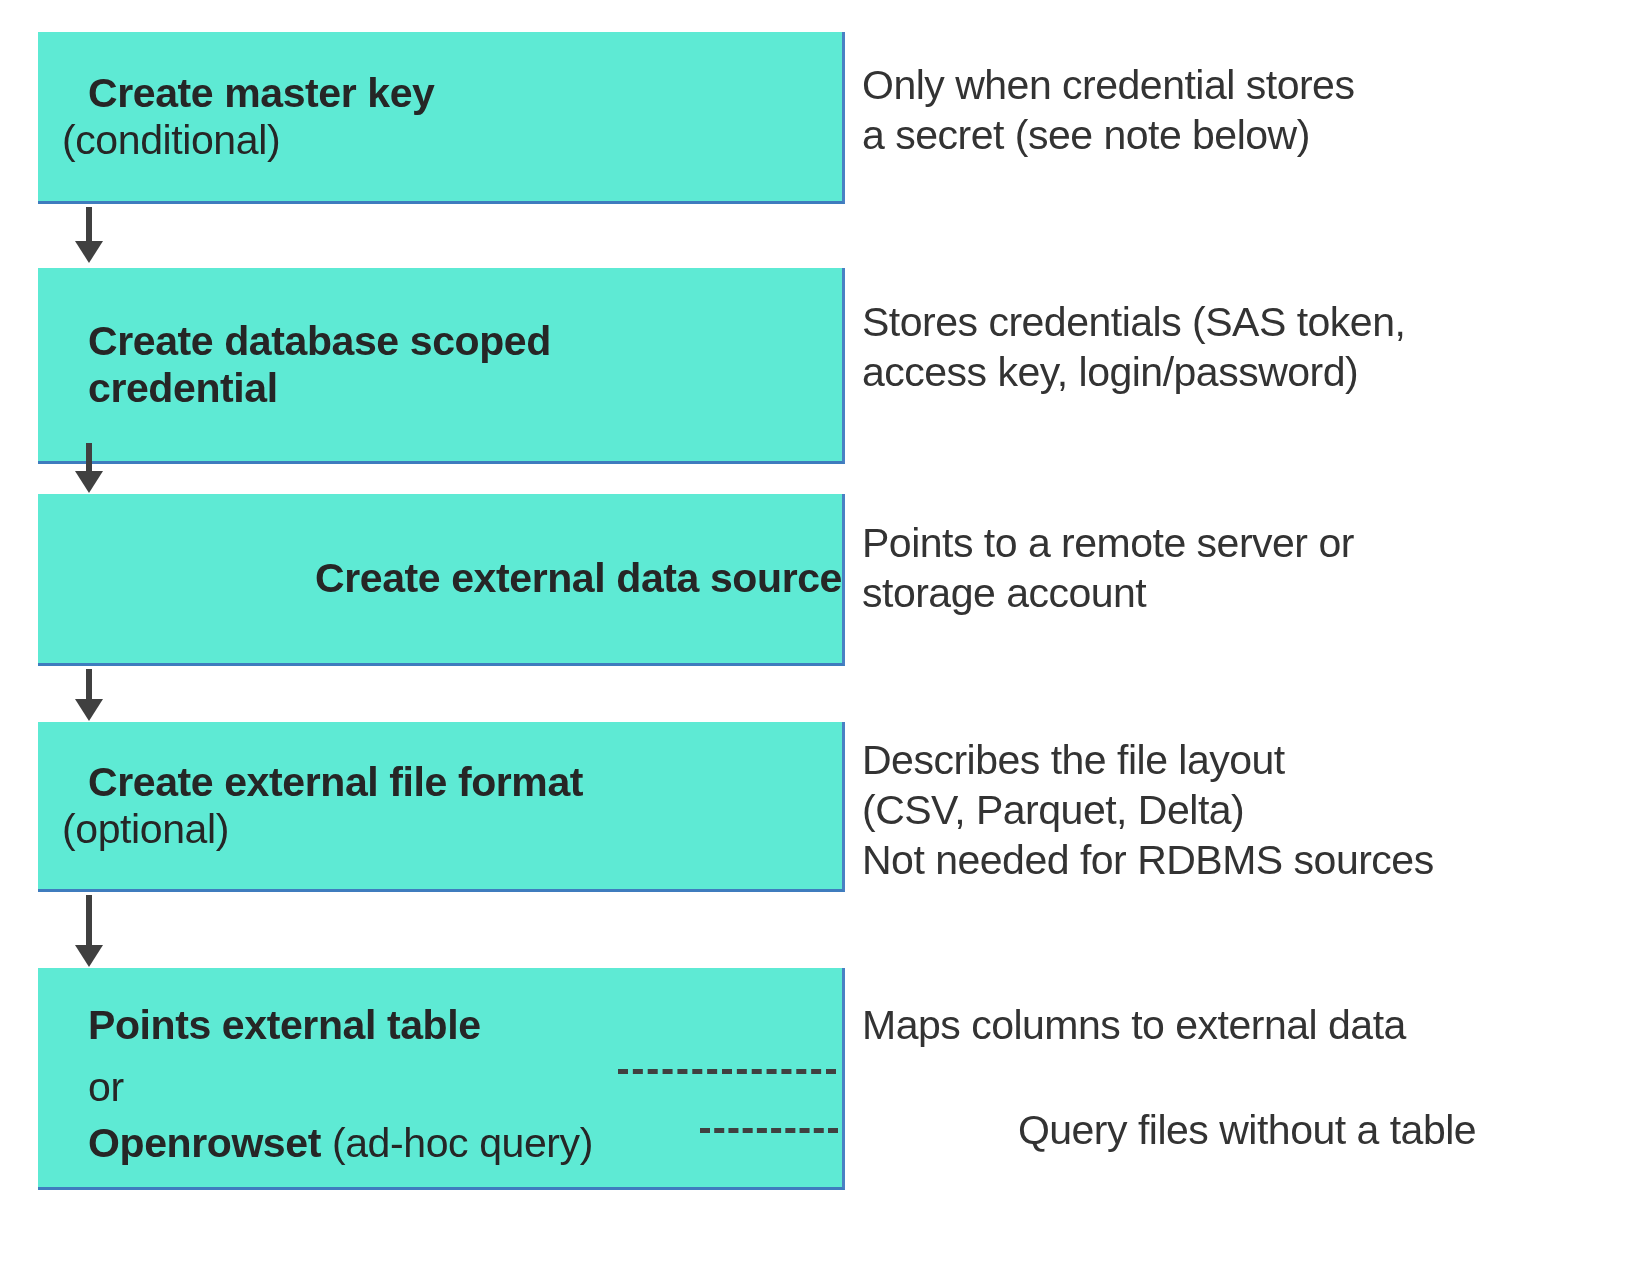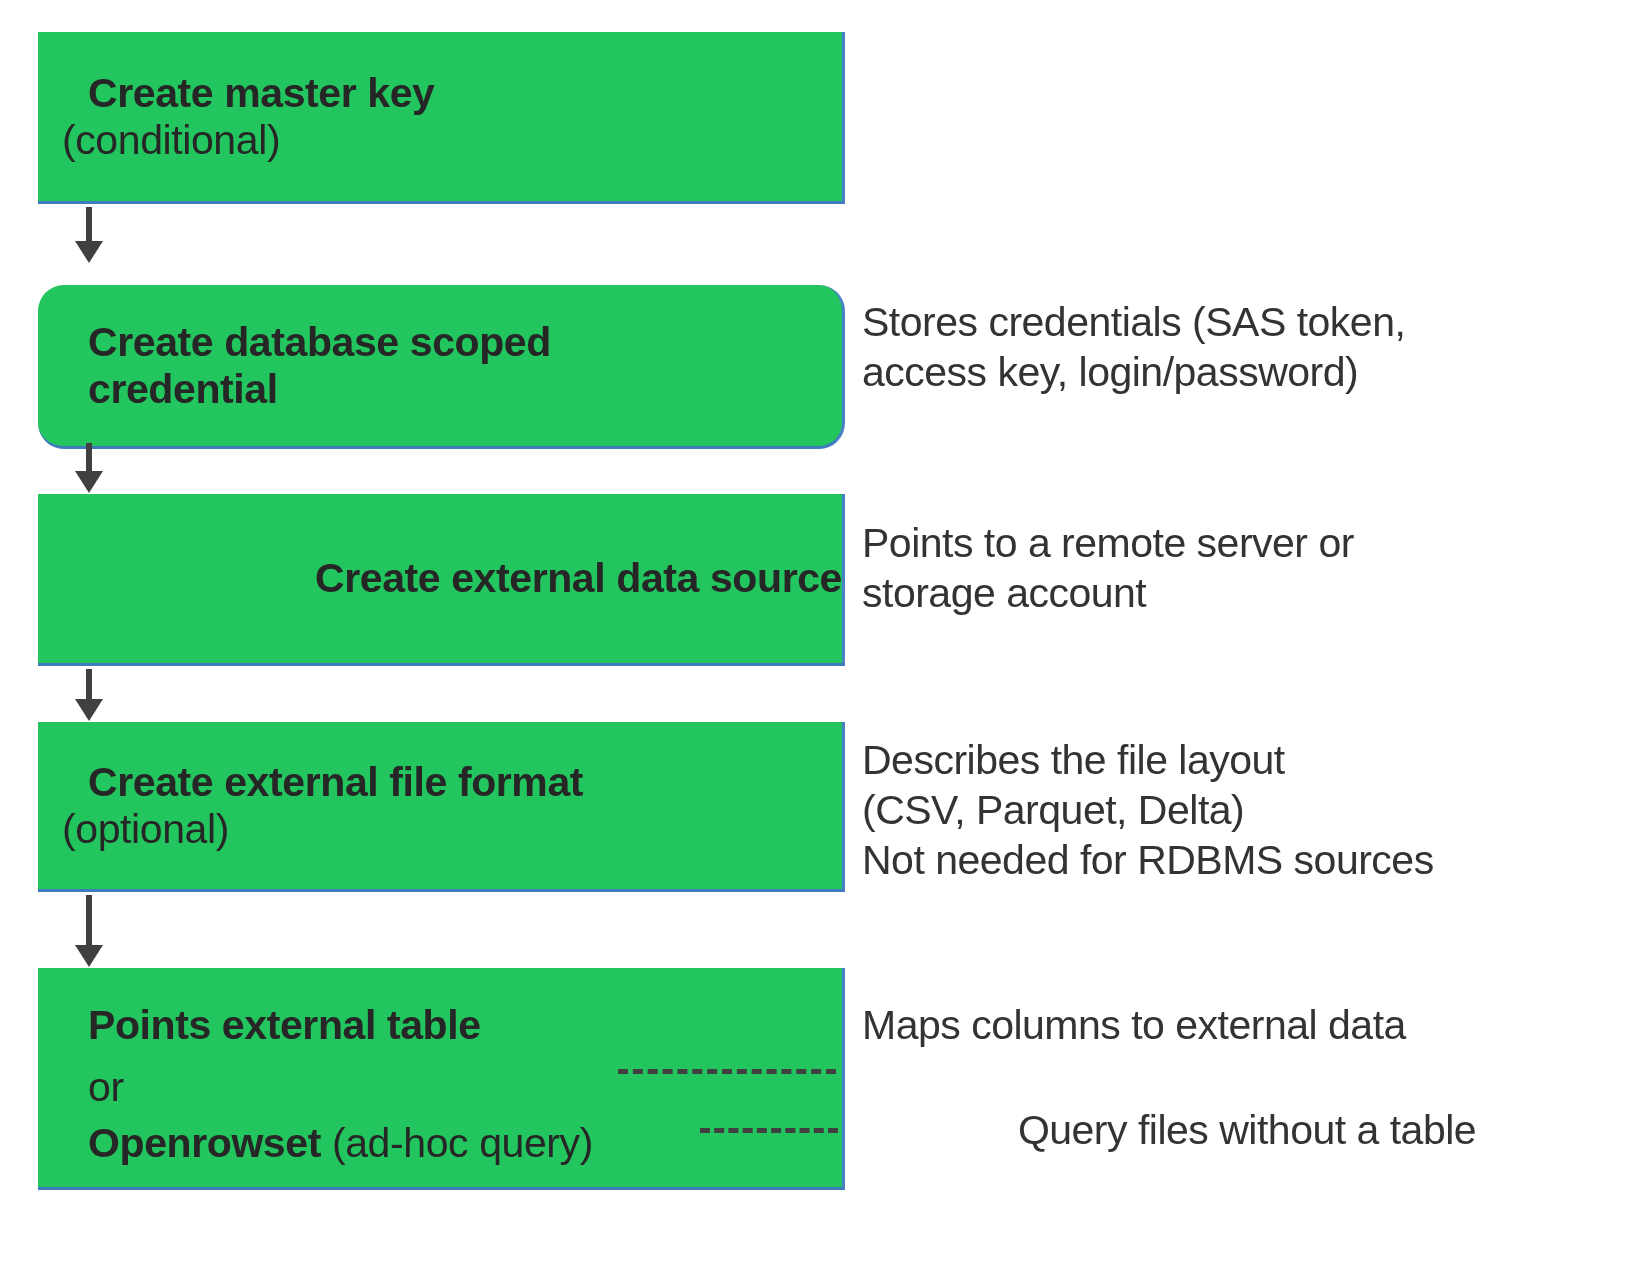--- a/index.html
+++ b/index.html
@@ -19,21 +19,21 @@
     position: relative;
     width: 1638px;
     height: 1284px;
   }
 
   
   .step-box {
     position: absolute;
     left: 38px;
     width: 807px;
-    background: #22c55e;
+    background: #5eead4;
     border-right: 3px solid #4a81c4;
     border-bottom: 3px solid #3f7cbe;
     box-sizing: border-box;
     display: flex;
     flex-direction: column;
     justify-content: center;
   }
 
   .step-title {
     font-weight: bold;
@@ -91,21 +91,21 @@
 
   
   .dash {
     position: absolute;
     height: 0;
     border-top: 5px dashed #404040;
   }
 
   
   #box-1 { top: 32px;   height: 172px; }
-  #box-2 { top: 285px;  height: 164px; border-radius: 26px; }
+  #box-2 { top: 268px;  height: 196px; }
   #box-3 { top: 494px;  height: 172px; align-items: flex-end; }
   #box-4 { top: 722px;  height: 170px; }
   #box-5 { top: 968px;  height: 222px; }
 
   #note-1 { top: 60px; }
   #note-2 { top: 297px; }
   #note-3 { top: 518px; }
   #note-4 { top: 735px; }
   #note-5a { top: 1000px; }
   #note-5b { top: 1105px; text-align: center; }
@@ -144,20 +144,22 @@
 </style>
 </head>
 <body>
 
 <div id="diagram">
 
   <div class="step-box" id="box-1">
     <div class="step-title">Create master key</div>
     <div class="step-sub">(conditional)</div>
   </div>
+  <div class="note" id="note-1">Only when credential stores
+a secret (see note below)</div>
 
   <div class="arrow" id="arrow-1">
     <div class="shaft"></div>
       <div class="head"></div>
   </div>
 
   <div class="step-box" id="box-2">
     <div class="step-title">Create database scoped
 credential</div>
   </div>

